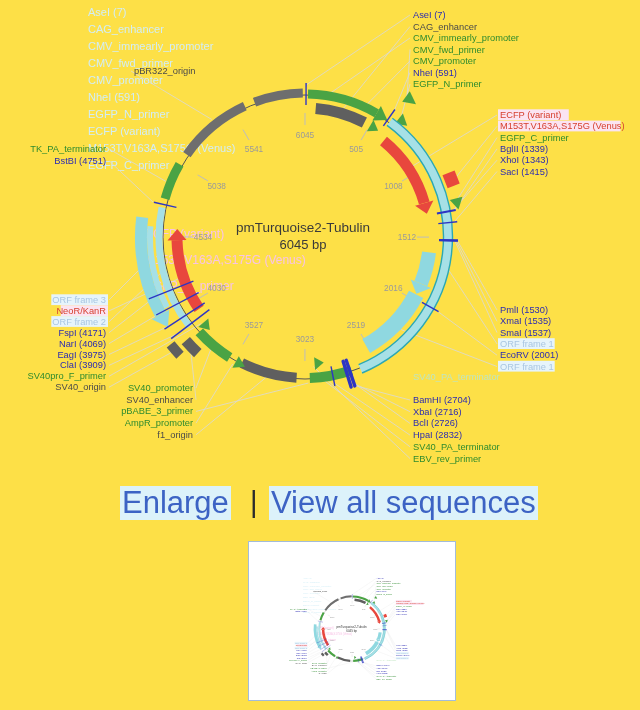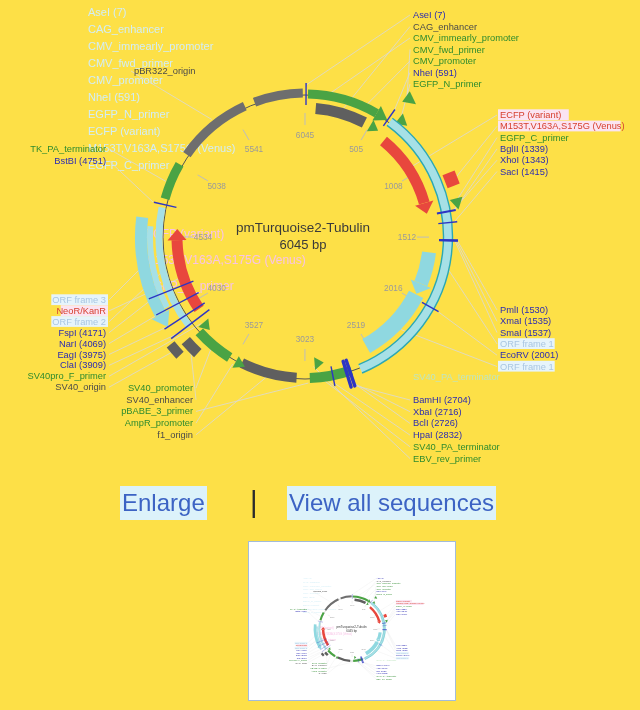--- a/index.html
+++ b/index.html
@@ -1,24 +1,24 @@
 <!DOCTYPE html>
 <html><head>
 <meta charset="utf-8">
 <style>
   html,body{margin:0;padding:0;background:#ffffff;}
   .stage{position:relative;width:640px;height:710px;background:#fde047;overflow:hidden;
          font-family:"Liberation Sans",sans-serif;}
   svg text{font-family:"Liberation Sans",sans-serif;}
-  .links-row a{position:absolute;top:486px;font-size:24px;line-height:34px;
+  .links-row a{position:absolute;top:486px;font-size:31px;line-height:34px;
     color:#3c63c4;text-decoration:none;background:#dcf2fa;padding:0 2px;}
   .links-row .sep{position:absolute;top:485px;font-size:29px;line-height:34px;color:#2b2b2b;font-weight:300;}
   #enlarge-link{left:120px;}
   .links-row .sep{left:250px;}
-  #view-all-link{left:287px;}
+  #view-all-link{left:269px;}
   .thumb-box{position:absolute;left:248px;top:541px;width:206px;height:158px;
     border:1px solid #a3bcd9;background:#ffffff;cursor:pointer;}
   .thumb-box svg{position:absolute;left:34px;top:33px;}
 </style>
 </head>
 <body>
 
 <div class="stage">
 
   <svg id="map-svg" width="640" height="475" viewBox="0 0 640 475">

